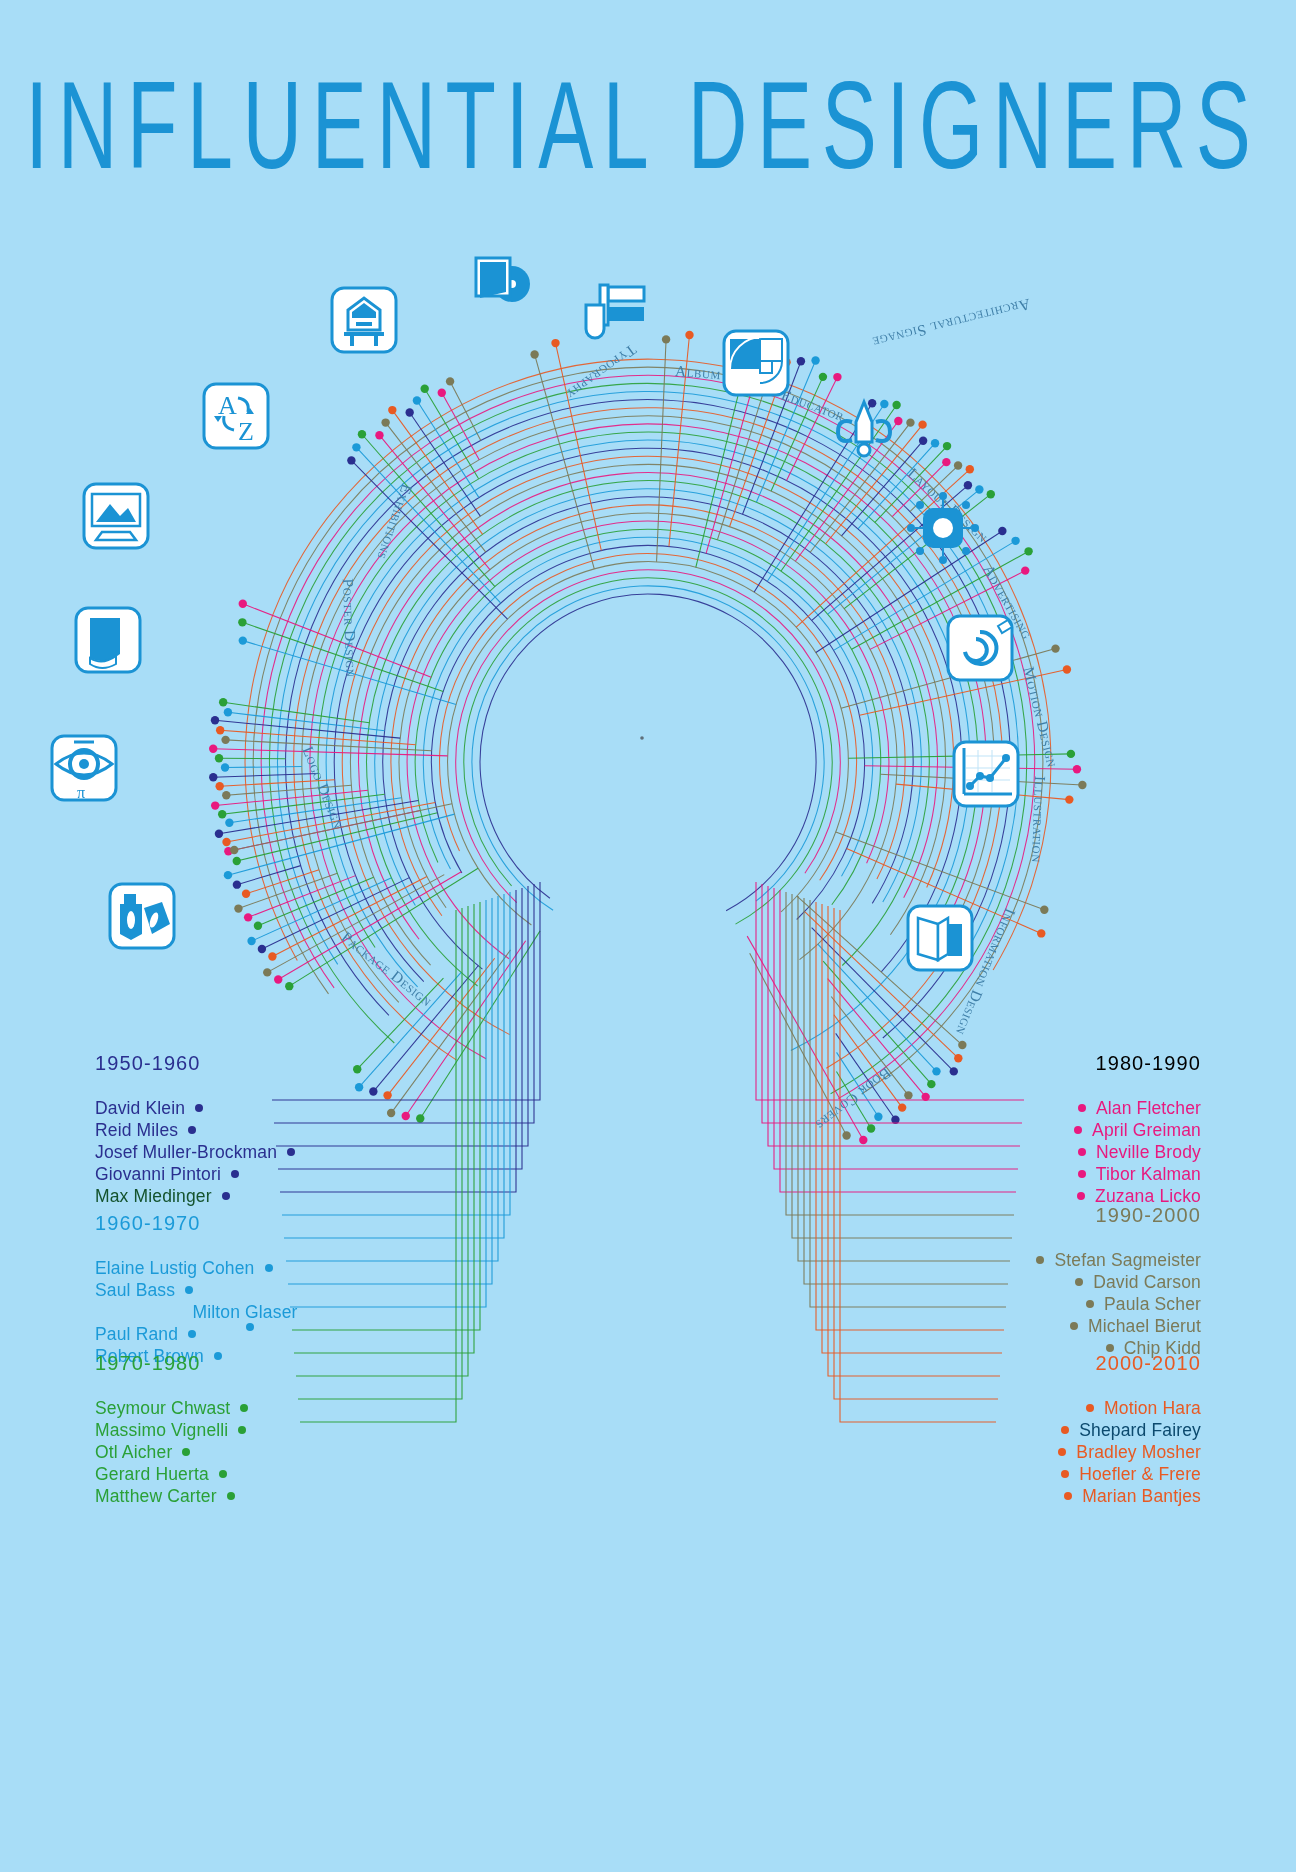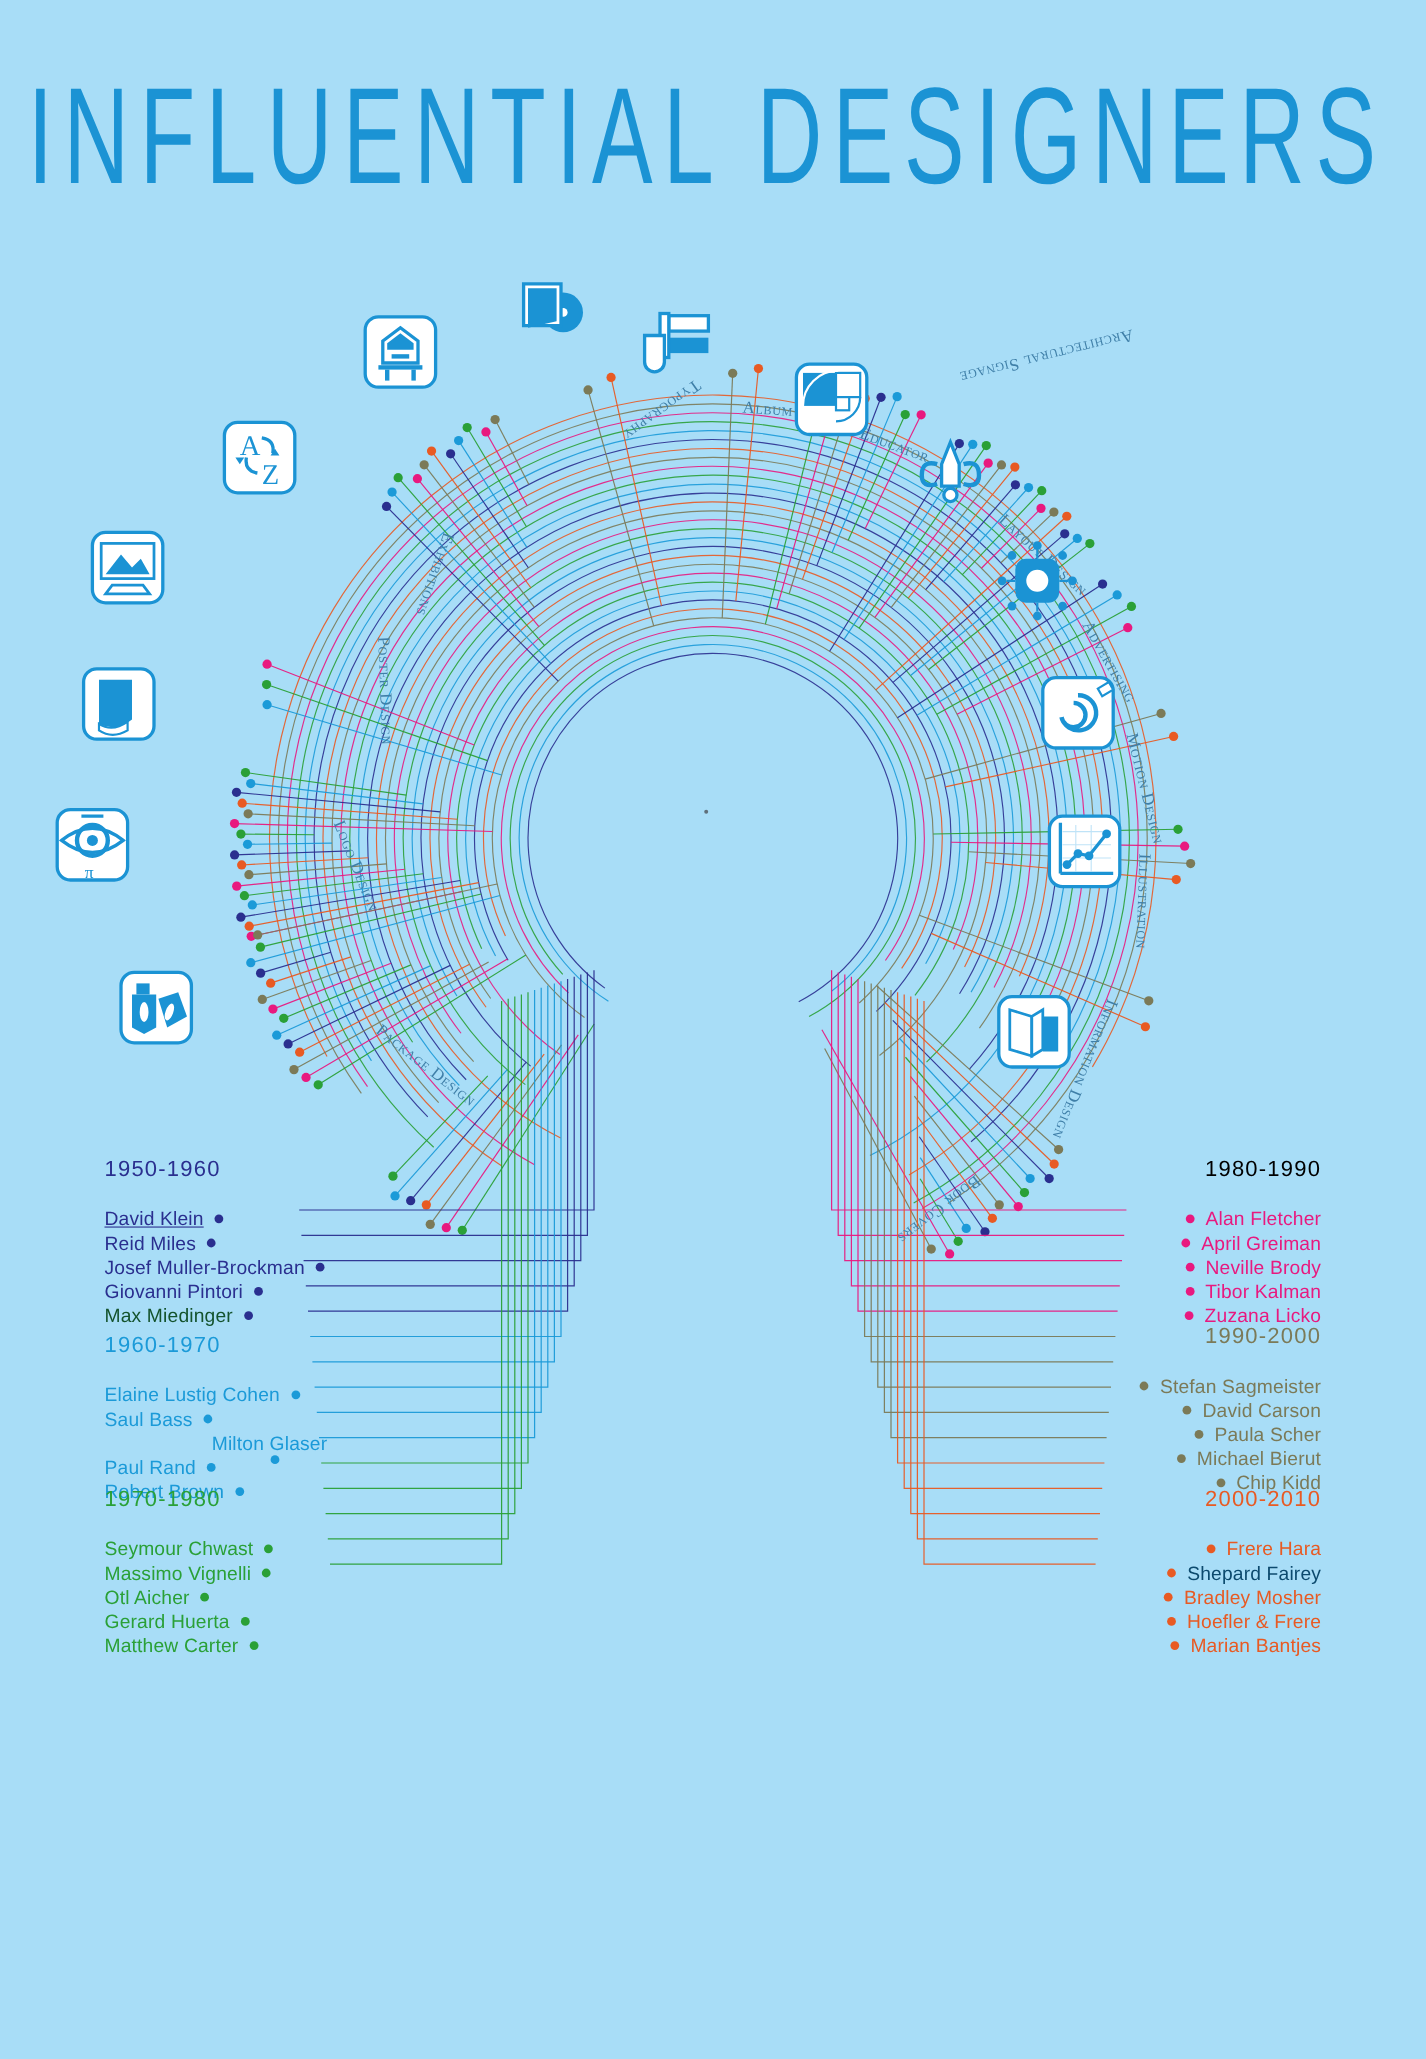--- a/index.html
+++ b/index.html
@@ -533,21 +533,21 @@
         <path d="M18 44 l14 -18 l10 12 l8 -8 l8 14z" fill="#1b93d4"></path>
         <path d="M24 54 h28 l6 8 h-40z" fill="#fff" stroke="#1b93d4" stroke-width="2.5"></path>
         </svg>
       </div>
     </div>
 
   <div class="legend-block legend-left" style="left:95px; top:1052px; width:300px;">
     <div id="legend-left-host">
         <div style="position: absolute; top: 0px; left: 0px; width: 100%;">
           <div class="legend-title" style="color: rgb(42, 47, 143);">1950-1960</div>
-          <div class="legend-row" style="color: rgb(42, 47, 143); text-decoration: underline;">
+          <div class="legend-row" style="color: rgb(42, 47, 143);">
             <span class="lg-name">David Klein</span>
             <span class="lg-dot" style="background: rgb(42, 47, 143);"></span>
           </div>
           <div class="legend-row" style="color: rgb(42, 47, 143);">
             <span class="lg-name">Reid Miles</span>
             <span class="lg-dot" style="background: rgb(42, 47, 143);"></span>
           </div>
           <div class="legend-row" style="color: rgb(42, 47, 143);">
             <span class="lg-name">Josef Muller-Brockman</span>
             <span class="lg-dot" style="background: rgb(42, 47, 143);"></span>
@@ -655,21 +655,21 @@
           </div>
           <div class="legend-row" style="color: rgb(123, 122, 88);">
             <span class="lg-dot" style="background: rgb(123, 122, 88);"></span>
             <span class="lg-name">Chip Kidd</span>
           </div>
         </div>
         <div style="position: absolute; top: 300px; right: 0px; width: 100%;">
           <div class="legend-title" style="color: rgb(232, 90, 35);">2000-2010</div>
           <div class="legend-row" style="color: rgb(232, 90, 35);">
             <span class="lg-dot" style="background: rgb(232, 90, 35);"></span>
-            <span class="lg-name">Frere Hara</span>
+            <span class="lg-name">Motion Hara</span>
           </div>
           <div class="legend-row" style="color: #0c4a6e;">
             <span class="lg-dot" style="background: rgb(232, 90, 35);"></span>
             <span class="lg-name">Shepard Fairey</span>
           </div>
           <div class="legend-row" style="color: rgb(232, 90, 35);">
             <span class="lg-dot" style="background: rgb(232, 90, 35);"></span>
             <span class="lg-name">Bradley Mosher</span>
           </div>
           <div class="legend-row" style="color: rgb(232, 90, 35);">

